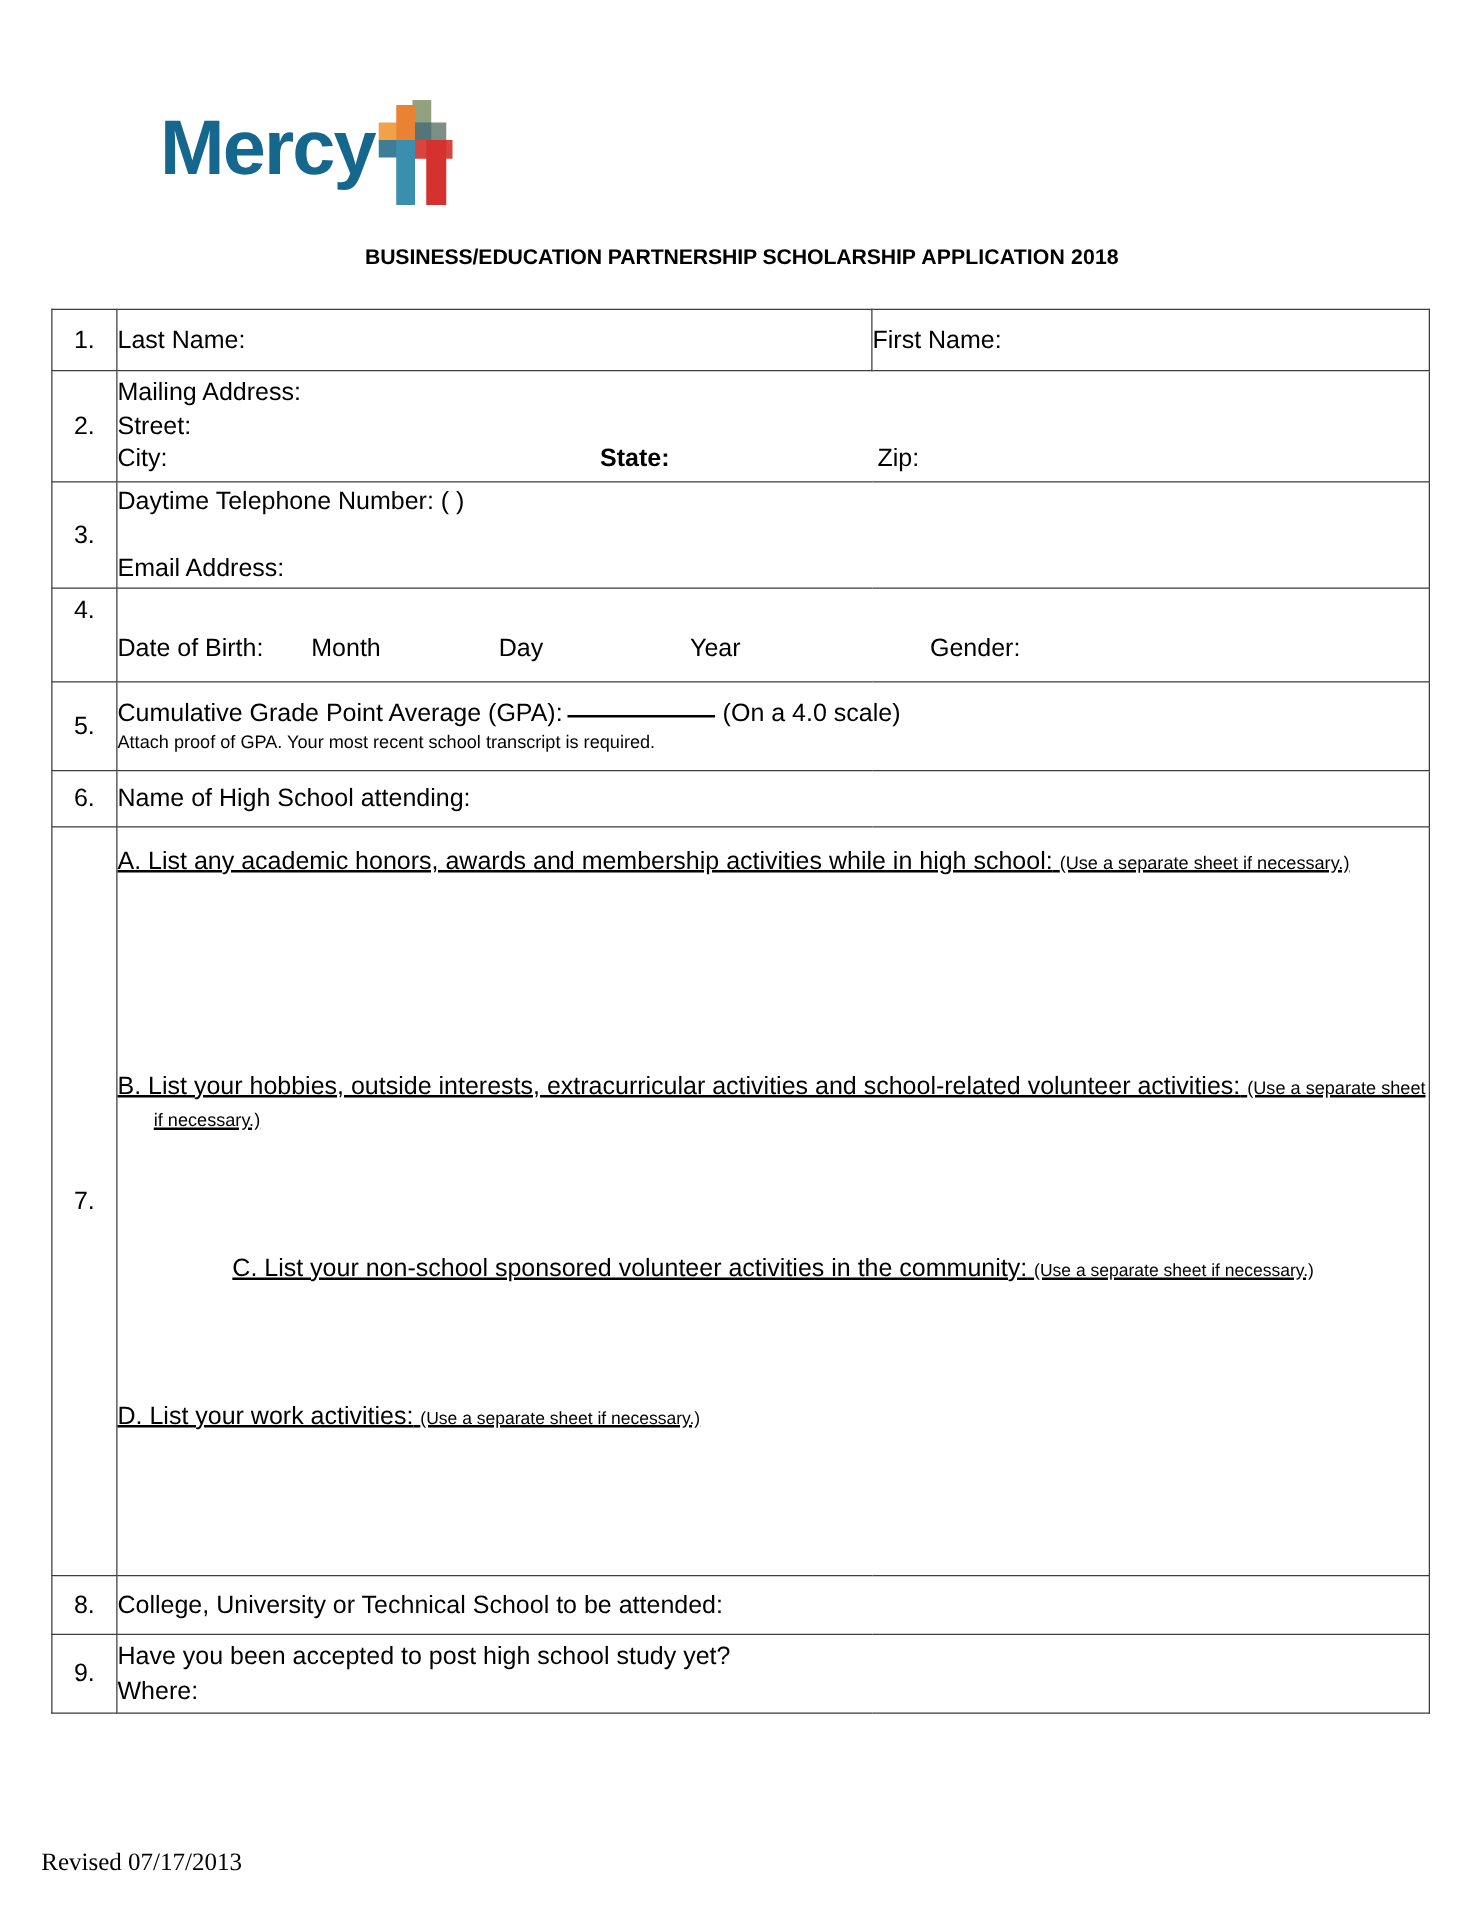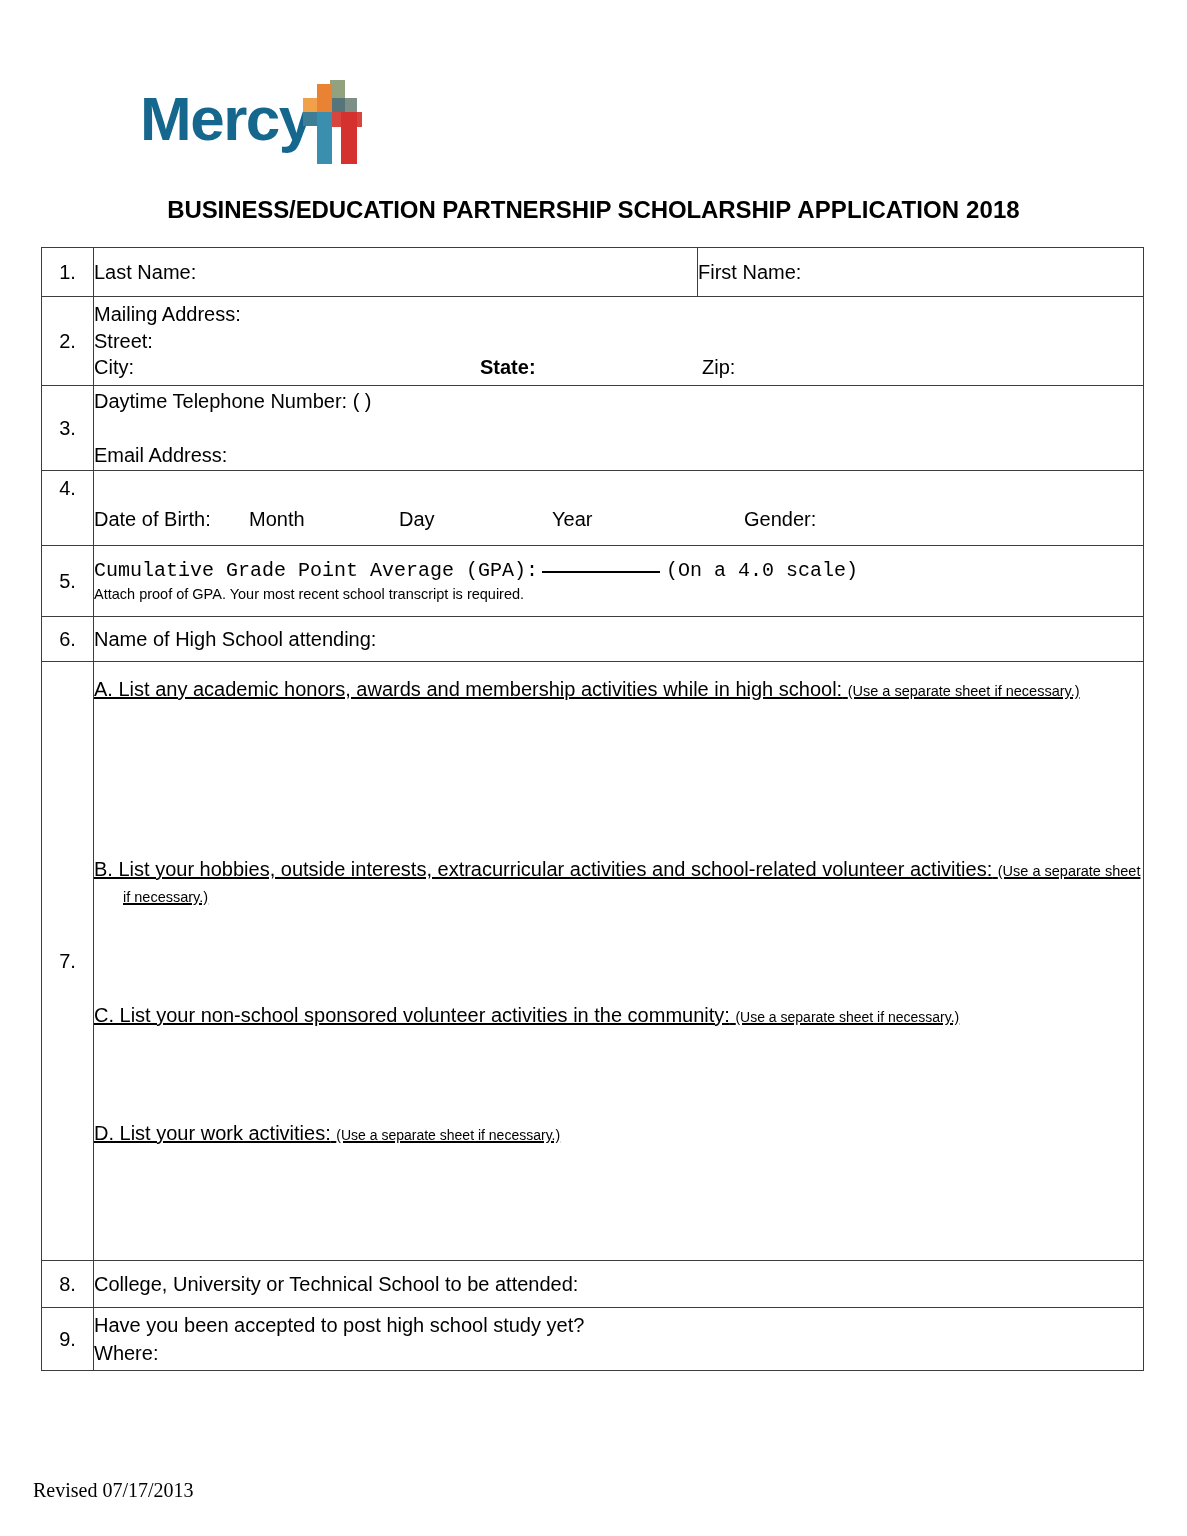--- a/index.html
+++ b/index.html
@@ -19,21 +19,21 @@
   
   .logo-wrap {
     position: absolute;
     left: 128px;
     top: 78px;
     width: 240px;
     height: 92px;
   }
   .logo-word {
     position: absolute;
-    left: 12px;
+    left: 0;
     top: 10px;
     font-family: "Liberation Sans", sans-serif;
     font-size: 62px;
     font-weight: bold;
     letter-spacing: -1.5px;
     color: #15678d;
     line-height: 1;
   }
   .logo-cross {
     position: absolute;
@@ -60,21 +60,21 @@
   .lc-red-v   { left: 45px; top: 34px; width: 16px; height: 52px; background: #d5312f; }
   .lc-darkteal{ left: 36px; top: 20px; width: 13px; height: 15px; background: #55757a; }
 
   
   .doc-title {
     position: absolute;
     left: 0;
     top: 196px;
     width: 1187px;
     text-align: center;
-    font-size: 24px;
+    font-size: 17px;
     line-height: 1.2;
     white-space: nowrap;
   }
   .doc-title .t-reg  { font-weight: bold; letter-spacing: -0.1px; }
   .doc-title .t-bold { font-weight: bold; letter-spacing: 0.1px; }
 
   
   .form-table {
     position: absolute;
     left: 41px;
@@ -119,36 +119,36 @@
   .tel-line   { margin-bottom: 28px; }
 
   
   .dob-line { position: relative; height: 1.32em; }
   .dob-lbl   { position: absolute; left: 0; }
   .dob-month { position: absolute; left: 155px; text-align: right; }
   .dob-day   { position: absolute; left: 305px; }
   .dob-year  { position: absolute; left: 458px; }
   .dob-gender{ position: absolute; left: 650px; }
 
-  .gpa-line { white-space: nowrap; font-family: Liberation Mono, monospace; }
+  .gpa-line { white-space: nowrap; }
   .gpa-blank {
     display: inline-block;
     width: 118px;
     border-bottom: 2px solid #000;
     margin: 0 6px 0 4px;
     vertical-align: 3px;
   }
   .gpa-sub { font-size: 14.5px; margin-top: 1px; display: block; }
 
   
   .sec7-cell { padding: 0 0 0 14px; vertical-align: top; }
   .q-block { position: relative; }
   .q-A { padding-top: 14px;  height: 136px; }
   .q-B { padding-top: 0px;   height: 146px; margin-top: 44px; }
-  .q-C { padding-top: 0px;   height: 118px; }
+  .q-C { padding-top: 0px;   height: 118px; text-align: center; }
   .q-D { padding-top: 0px;   height: 140px; }
   .q-head { font-size: 20px; line-height: 1.3; text-decoration: underline; }
   .q-hang { display: block; padding-left: 29px; text-indent: -29px; }
   .q-hang2 { display: block; padding-left: 27px; text-indent: -27px; }
 
   
   .where-line { margin-top: 2px; }
 
   
   .footer {

